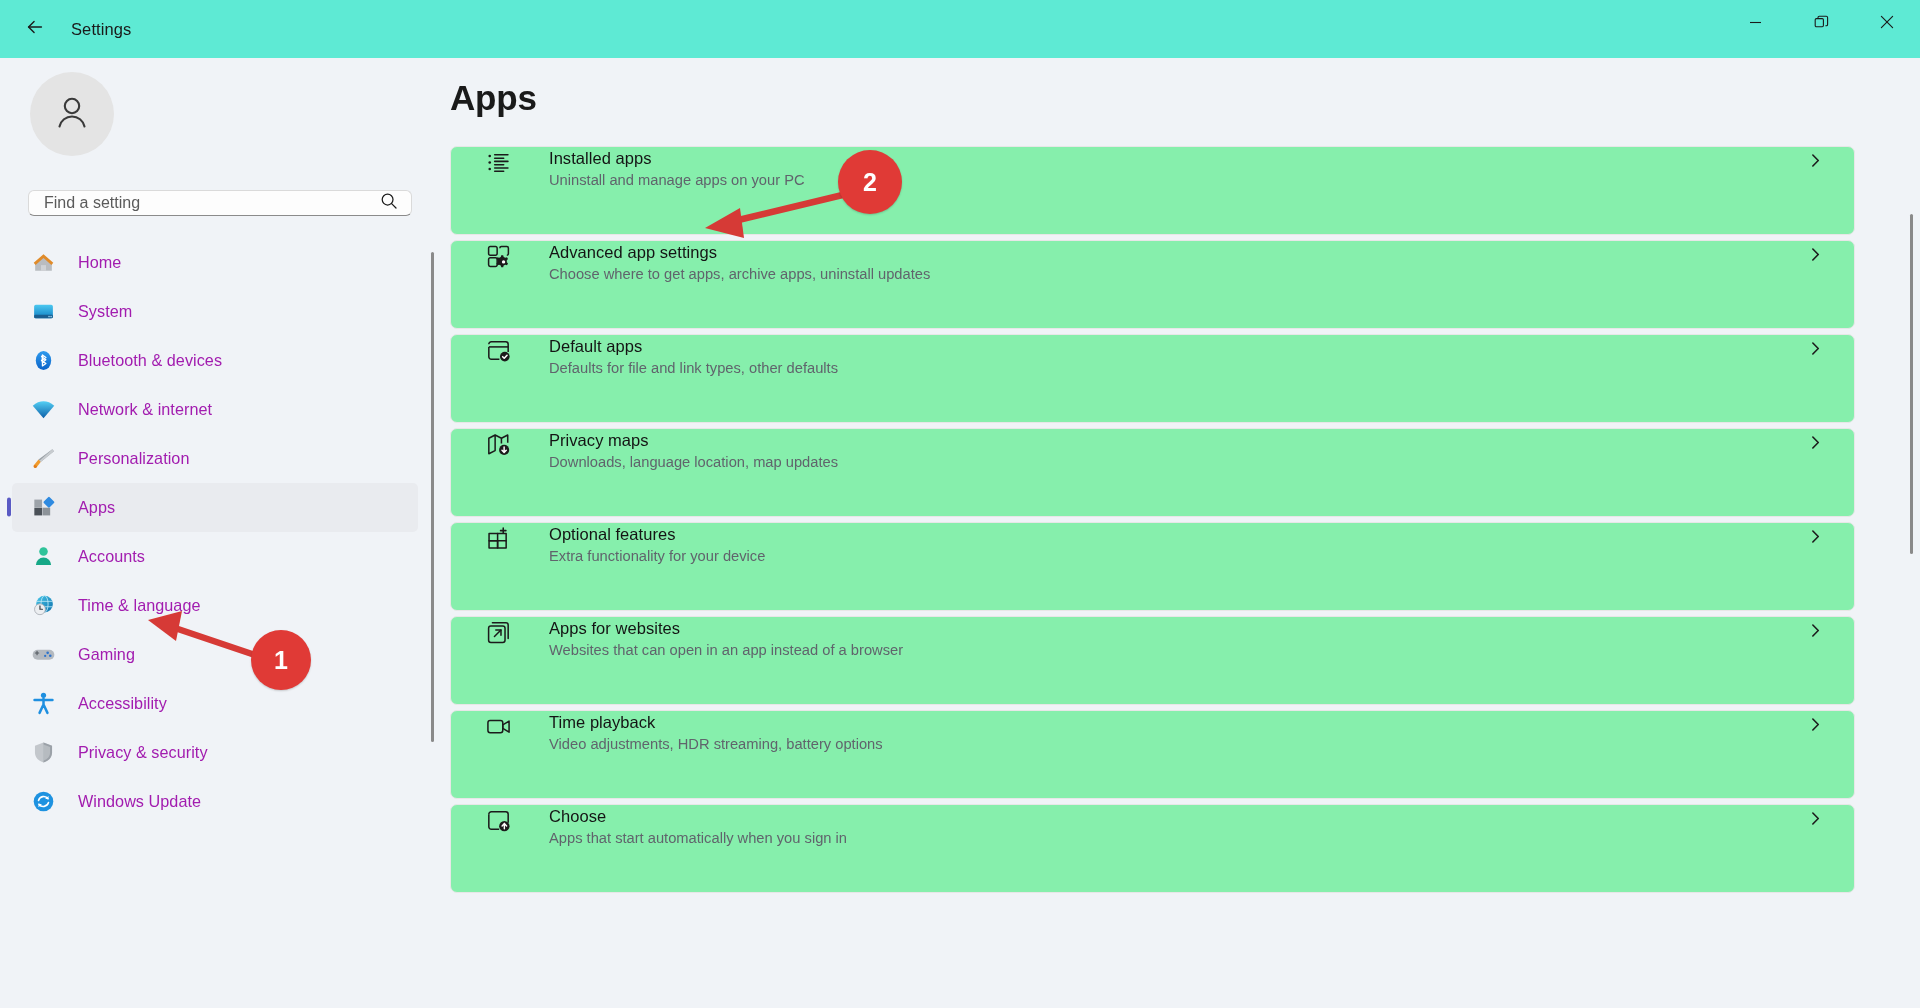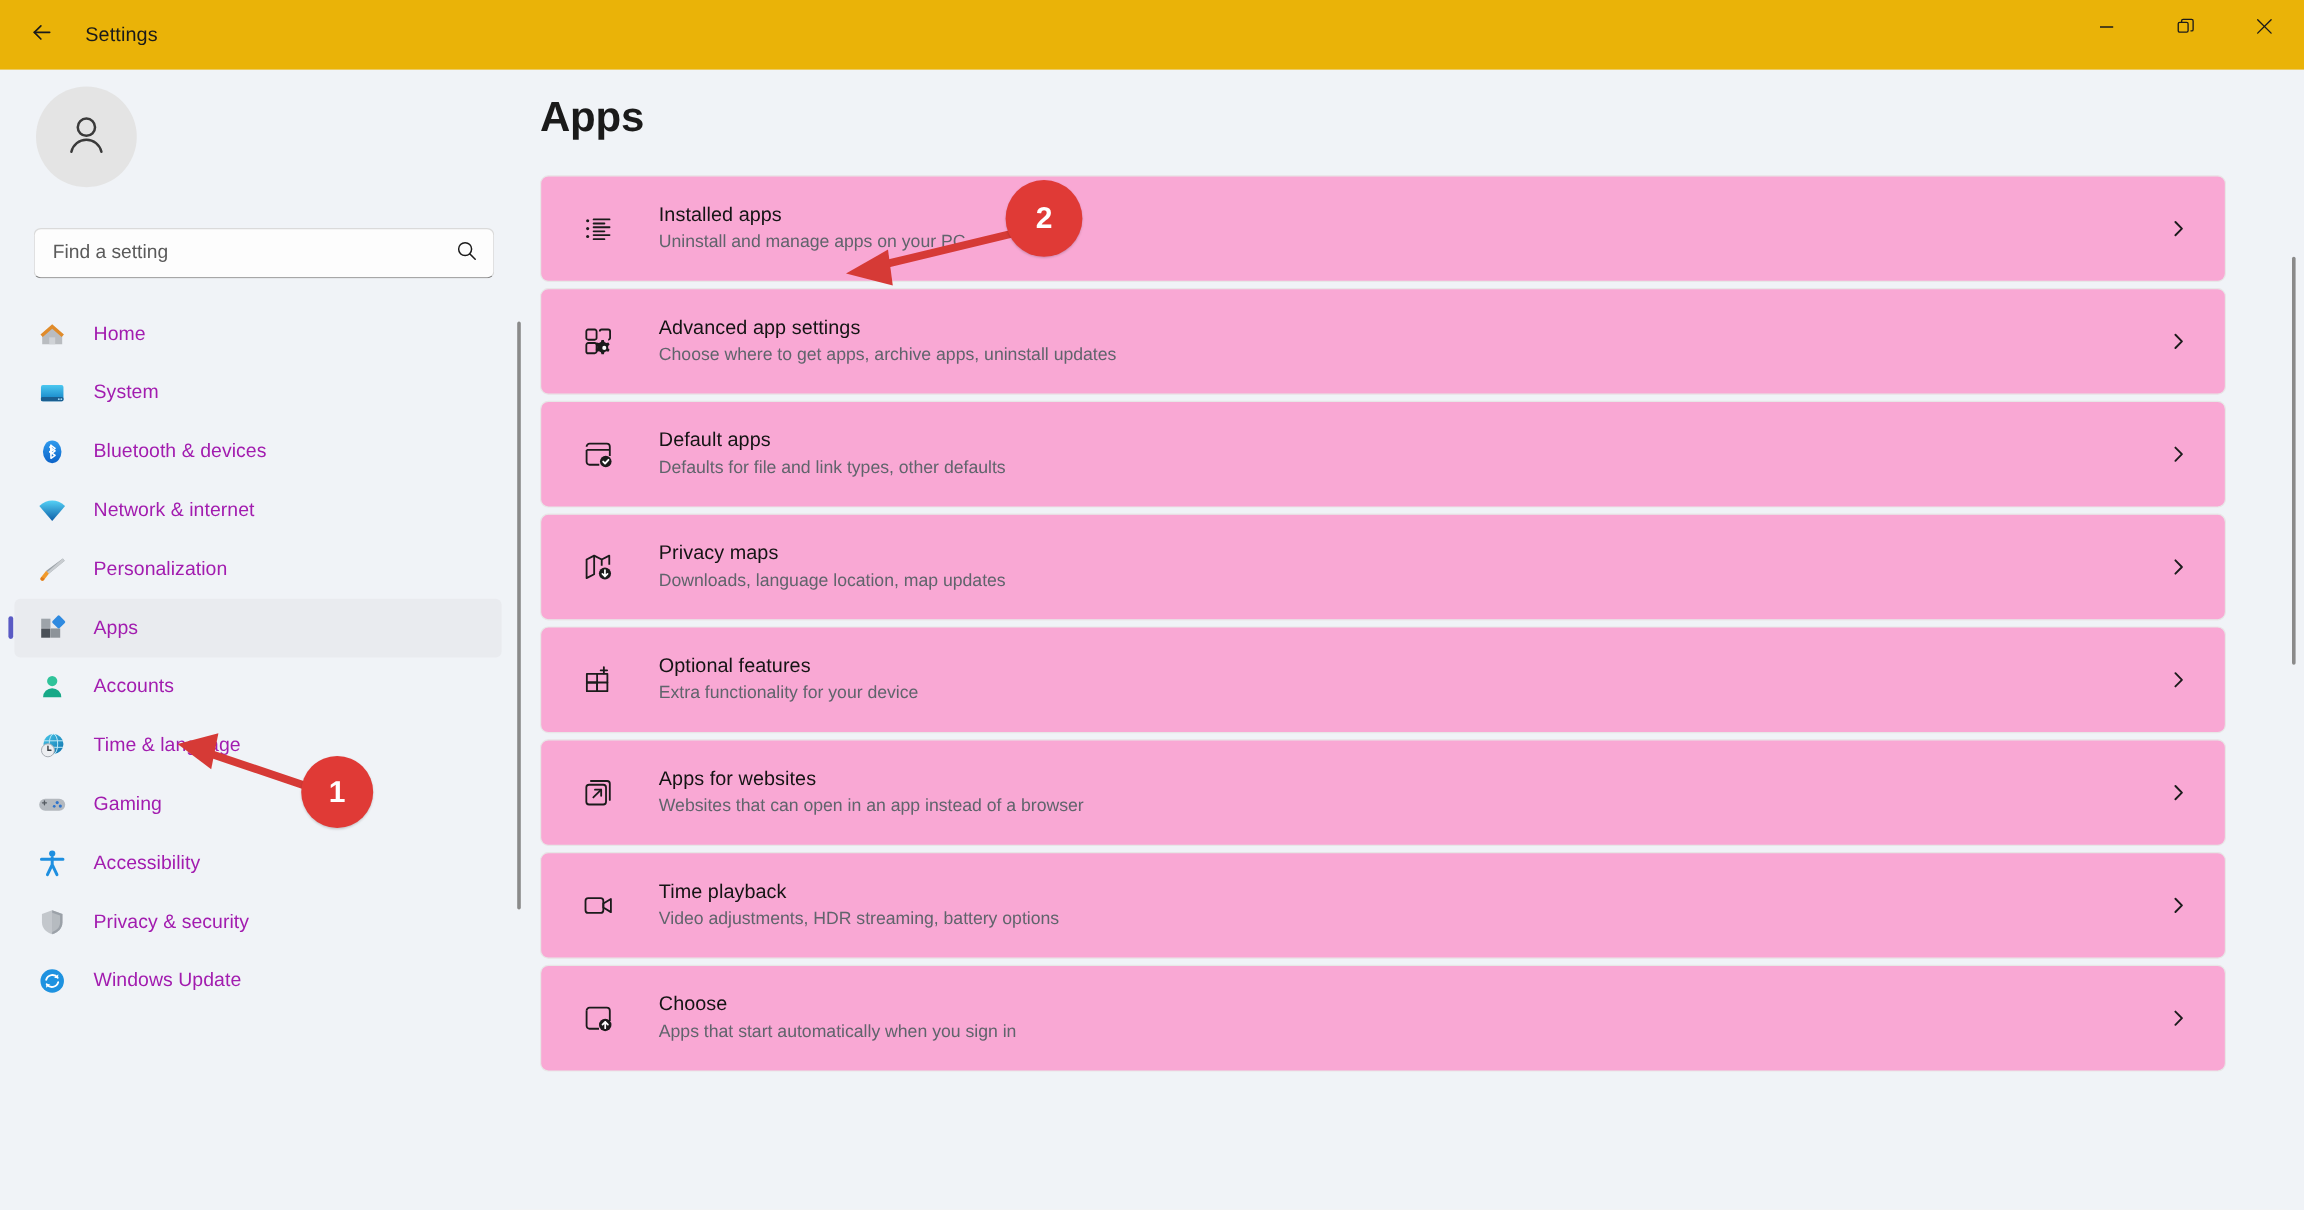--- a/index.html
+++ b/index.html
@@ -16,21 +16,21 @@
     display: flex;
     flex-direction: column;
   }
 
   
   .titlebar {
     height: 58px;
     flex: 0 0 58px;
     display: flex;
     align-items: center;
-    background: #eab308;
+    background: #5eead4;
     position: relative;
     z-index: 5;
   }
   .back-btn {
     width: 40px; height: 40px;
     margin-left: 15px;
     display: flex; align-items: center; justify-content: center;
     border-radius: 5px;
     cursor: pointer;
   }
@@ -73,21 +73,21 @@
     padding: 14px 0 0 30px;
   }
   .avatar {
     width: 84px; height: 84px;
     border-radius: 50%;
     background: #e4e4e4;
     display: flex; align-items: center; justify-content: center;
   }
   .searchbox-wrap { padding: 34px 30px 0 28px; }
   .searchbox {
-    height: 42px;
+    height: 26px;
     background: #fdfdfd;
     border: 1px solid #dadada;
     border-bottom: 1.6px solid #8b8b8b;
     border-radius: 6px;
     display: flex;
     align-items: center;
     padding: 0 13px 0 15px;
   }
   .searchbox input {
     flex: 1 1 auto;
@@ -164,26 +164,25 @@
   }
   .page-title {
     font-size: 35px;
     font-weight: 600;
     color: #1a1a1a;
     margin: 0 0 28px 8px;
     letter-spacing: -.2px;
   }
   .cards { display: flex; flex-direction: column; gap: 5px; width: 1405px; margin-left: 8px; }
   .card {
-    background: #f9a8d4;
+    background: #86efac;
     border: 1px solid #e7e7e7;
     border-radius: 7px;
     height: 89px;
     display: flex;
-    align-items: center;
     padding: 0 26px 0 32px;
     cursor: pointer;
   }
   .card-icon {
     width: 30px; height: 30px;
     flex: 0 0 30px;
     margin-right: 36px;
     display: flex; align-items: center; justify-content: center;
     color: #1b1b1b;
   }

